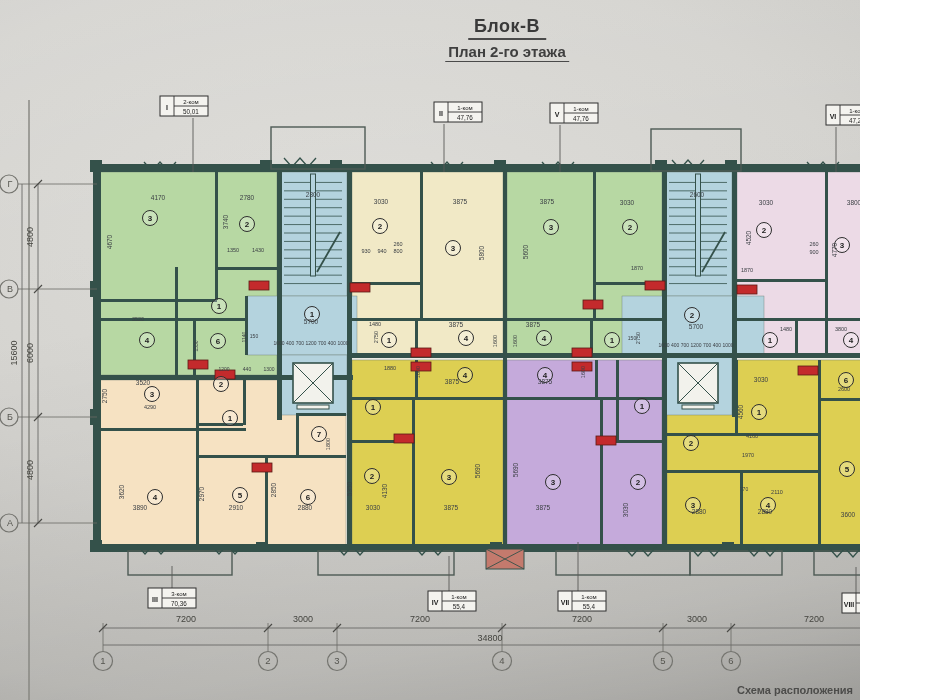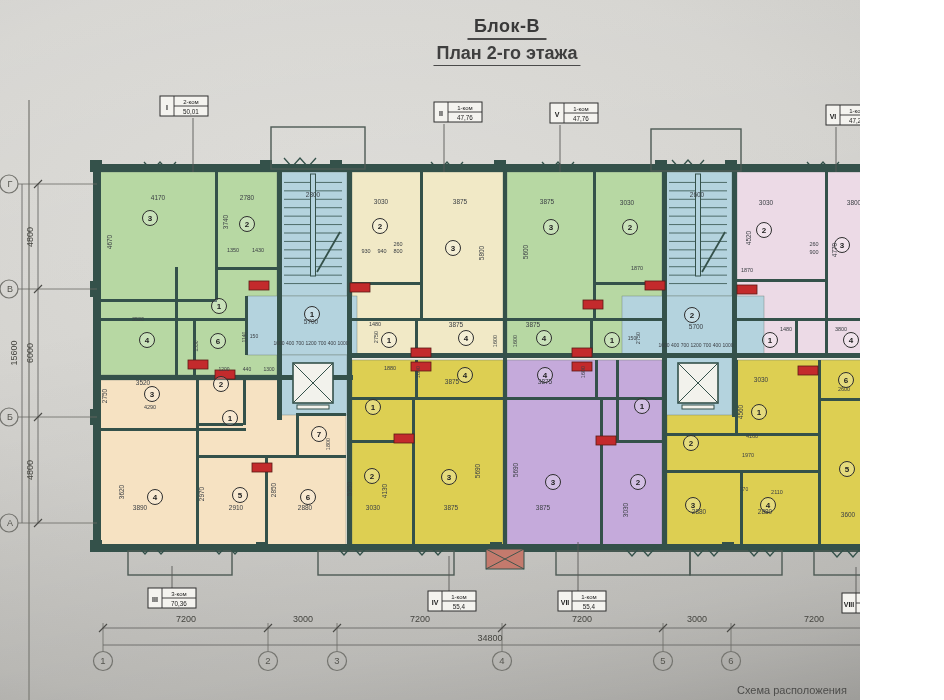--- a/index.html
+++ b/index.html
@@ -5,23 +5,23 @@
   html,body{margin:0;padding:0;}
   .page{position:relative;width:860px;height:700px;overflow:hidden;
     font-family:"Liberation Sans",sans-serif;
     background:radial-gradient(ellipse 980px 560px at 42% 34%, #dddcd8 0%, #d4d3cf 50%, #c6c5c1 85%, #b9b8b4 100%);}
   .page::after{content:"";position:absolute;inset:0;pointer-events:none;
     background:linear-gradient(170deg, rgba(255,255,255,.10) 0%, rgba(0,0,0,0) 40%, rgba(0,0,0,.08) 85%, rgba(0,0,0,.16) 100%);}
   .title-wrap{position:absolute;top:16px;left:507px;transform:translateX(-50%);text-align:center;z-index:3;}
   .title-main{display:inline-block;font-size:18px;font-weight:bold;color:#3a3a3a;
     border-bottom:2px solid #4a4a4a;padding:0 6px 1px 6px;letter-spacing:.5px;}
   .title-sub{display:block;margin-top:3px;}
-  .title-sub span{display:inline-block;font-size:18px;font-weight:bold;color:#3f3f3f;
+  .title-sub span{display:inline-block;font-size:15px;font-weight:bold;color:#3f3f3f;
     border-bottom:1.5px solid #4a4a4a;padding:0 3px 1px 3px;}
-  .footer-note{position:absolute;top:684px;left:737px;font-size:11px;font-weight:normal;color:#4c4c4a;z-index:3;}
+  .footer-note{position:absolute;top:684px;left:737px;font-size:11px;font-weight:bold;color:#4c4c4a;z-index:3;}
   svg{position:absolute;top:0;left:0;z-index:2;}
 </style>
 </head>
 <body>
 
 <div class="page">
   <div class="title-wrap">
     <span class="title-main">Блок-В</span>
     <span class="title-sub"><span>План 2-го этажа</span></span>
   </div>

